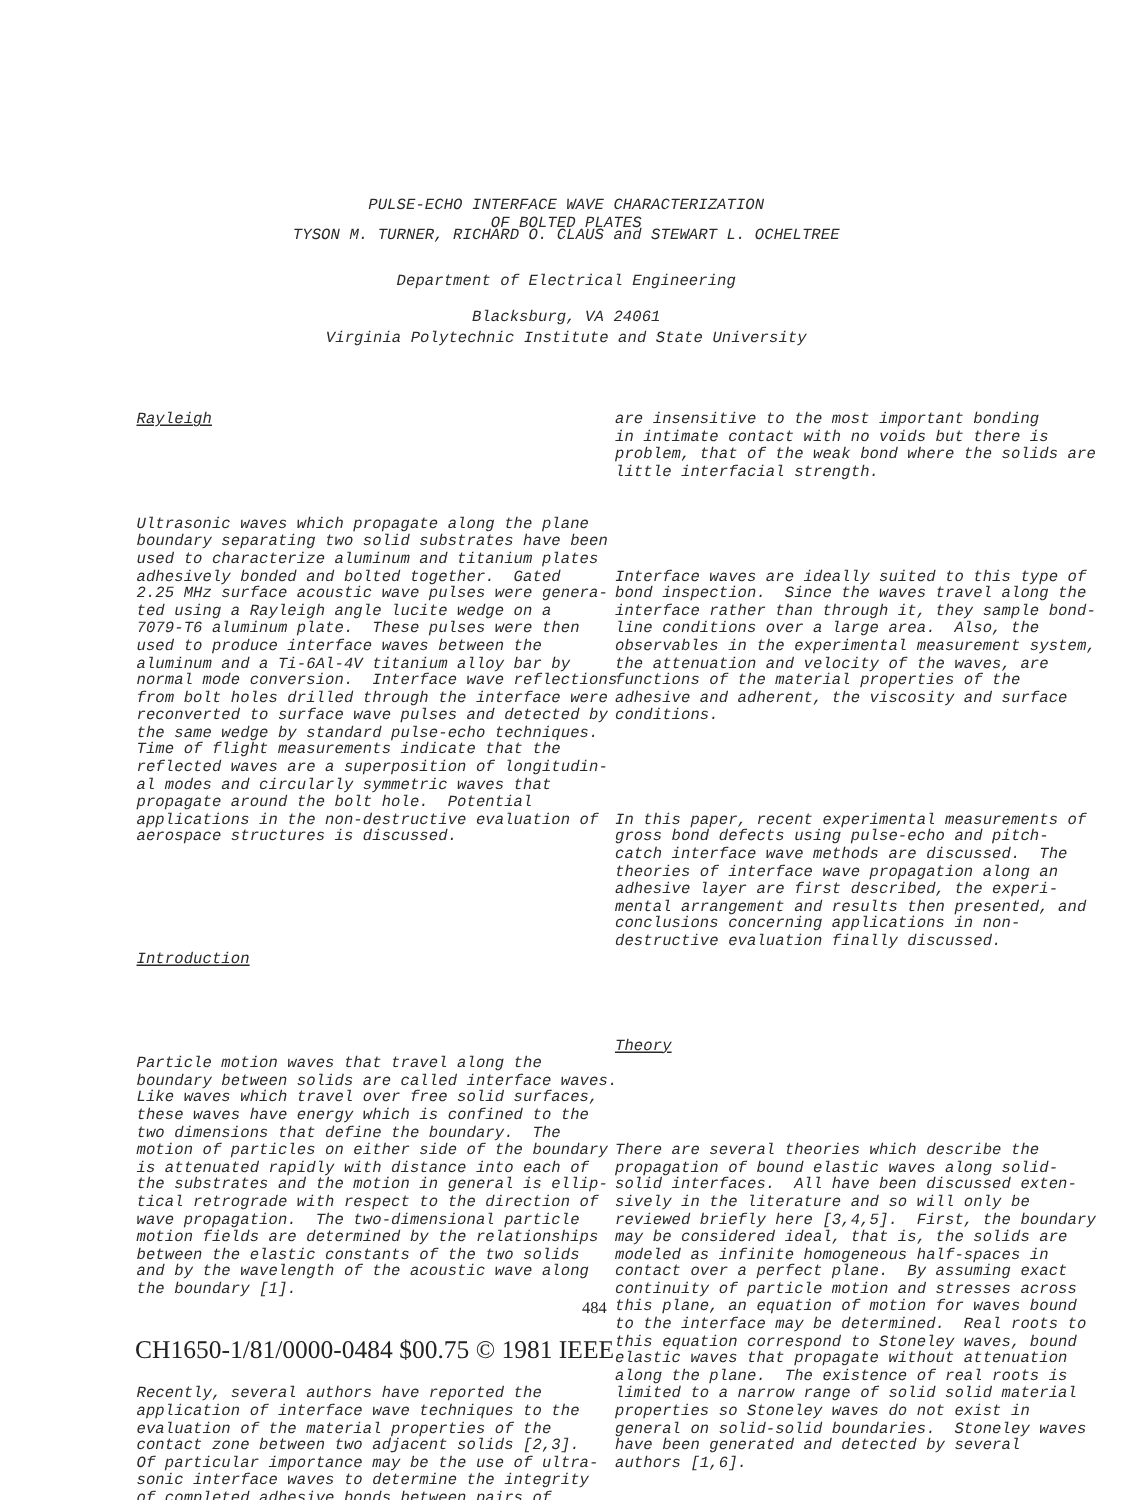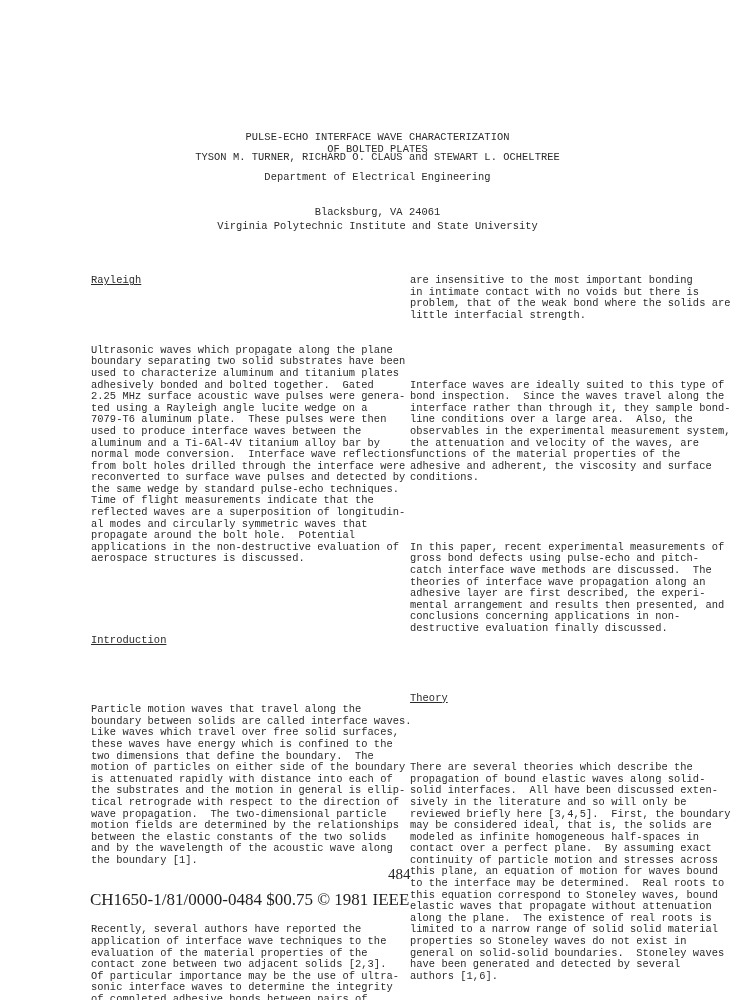--- a/index.html
+++ b/index.html
@@ -1,32 +1,32 @@
 <!DOCTYPE html>
 <html><head>
 <meta charset="utf-8">
 <style>
   html, body { margin:0; padding:0; background:#ffffff; }
   body { width:755px; height:1000px; position:relative; overflow:hidden; color:#2a2a2a; }
-  .mono { font-family: "Liberation Mono", "DejaVu Sans Mono", monospace; font-size:10.4px; line-height:11.6px; letter-spacing:0.05px; }
+  .mono { font-family: "Liberation Mono", "DejaVu Sans Mono", monospace; font-size:10.4px; line-height:11.6px; letter-spacing:0.05px;font-style:italic; }
   .center { position:absolute; left:0; width:755px; text-align:center; white-space:pre; }
   .col { position:absolute; white-space:pre; }
   .heading { text-decoration:underline; }
   .gap { height:11.6px; }
-  .footer { position:absolute; font-family:"Liberation Serif", serif; font-size:15px; color:#222; }
+  .footer { position:absolute; font-family:"Liberation Serif", serif; font-size:11px; color:#222; }
 </style>
 </head>
 <body>
 
 <div>
 
   <div class="mono center" style="top:132px;">PULSE-ECHO INTERFACE WAVE CHARACTERIZATION</div>
   <div class="mono center" style="top:144px;">OF BOLTED PLATES</div>
   <div class="mono center" style="top:152px;">TYSON M. TURNER, RICHARD O. CLAUS and STEWART L. OCHELTREE</div>
-  <div class="mono center" style="top:172px;">Department of Electrical Engineering</div>
+  <div class="mono center" style="top:183px;">Department of Electrical Engineering</div>
   <div class="mono center" style="top:195px;margin-top:26px;">Virginia Polytechnic Institute and State University</div>
   <div class="mono center" style="top:207px;">Blacksburg, VA 24061</div>
 
   <div class="mono col" style="left:91px; top:252px;">
     <div class="heading">Rayleigh</div>
     <div class="gap"></div>
     <div id="abstract"><div>Ultrasonic waves which propagate along the plane</div><div>boundary separating two solid substrates have been</div><div>used to characterize aluminum and titanium plates</div><div>adhesively bonded and bolted together.  Gated</div><div>2.25 MHz surface acoustic wave pulses were genera-</div><div>ted using a Rayleigh angle lucite wedge on a</div><div>7079-T6 aluminum plate.  These pulses were then</div><div>used to produce interface waves between the</div><div>aluminum and a Ti-6Al-4V titanium alloy bar by</div><div>normal mode conversion.  Interface wave reflections</div><div>from bolt holes drilled through the interface were</div><div>reconverted to surface wave pulses and detected by</div><div>the same wedge by standard pulse-echo techniques.</div><div>Time of flight measurements indicate that the</div><div>reflected waves are a superposition of longitudin-</div><div>al modes and circularly symmetric waves that</div><div>propagate around the bolt hole.  Potential</div><div>applications in the non-destructive evaluation of</div><div>aerospace structures is discussed.</div></div>
     <div class="gap"></div><div class="gap"></div>
     <div class="heading">Introduction</div>
     <div class="gap"></div>

